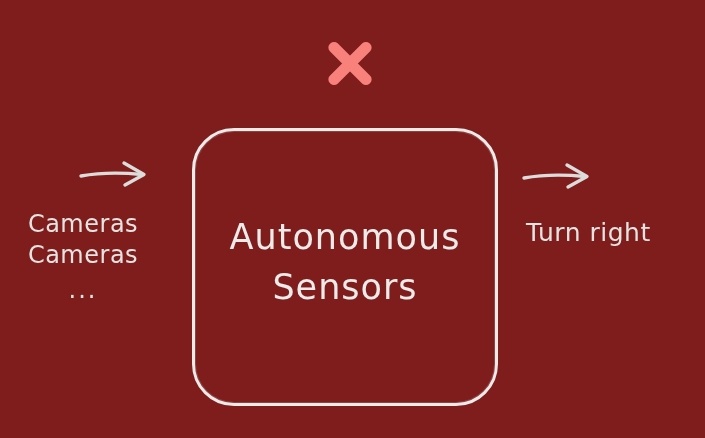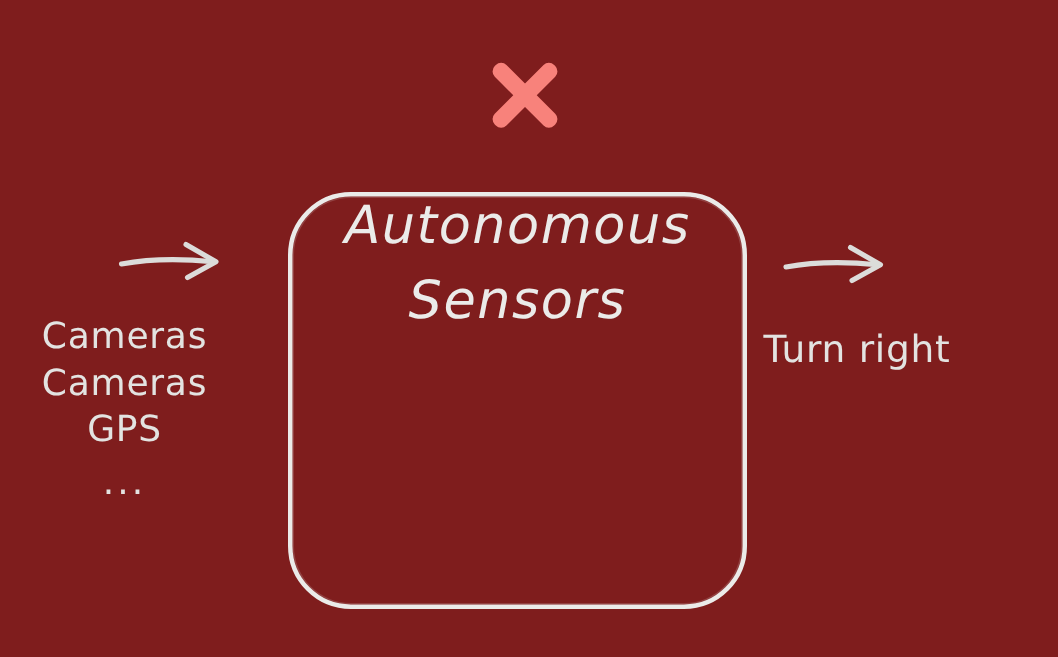--- a/index.html
+++ b/index.html
@@ -41,31 +41,31 @@
     letter-spacing: 0.5px; color: #e3e3e1;
   }
   .inputs .input-line:last-child { margin-top: 4px; letter-spacing: 2px; }
 
   
   .model-box {
     position: absolute; left: 192px; top: 128px;
     width: 306px; height: 278px;
     border: 3px solid #ebebe9; border-radius: 42px;
     box-shadow: inset 0 0 0 1px rgba(235,235,233,0.18);
-    display: flex; align-items: flex-start; justify-content: center; font-style: italic;
+    display: flex; align-items: center; justify-content: center;
   }
   .box-title {
     text-align: center; font-size: 35px; line-height: 50px;
     letter-spacing: 1px; color: #ebebe9;
     transform: translateY(-5px);
   }
 
   
   .output-label {
-    position: absolute; left: 509px; top: 218px;
+    position: absolute; left: 526px; top: 218px;
     font-size: 25px; letter-spacing: 0.5px; color: #e3e3e1;
     white-space: nowrap;
   }
 </style>
 </head>
 <body>
 
 <div class="stage">
 
   <div class="x-mark">
@@ -74,21 +74,20 @@
   </div>
 
   <svg class="arrow arrow-left" viewBox="0 0 78 36">
     <path d="M3 20 C 22 16.5, 44 16.5, 64 18.5"></path>
     <path d="M46 7 L66 18.5 L47 29"></path>
   </svg>
 
   <div class="inputs">
     <div class="input-line">Cameras</div>
     <div class="input-line">Cameras</div>
-    <div class="input-line">GPS</div>
     <div class="input-line">...</div>
   </div>
 
   <div class="model-box">
     <div class="box-title">
       <div>Autonomous</div>
       <div>Sensors</div>
     </div>
   </div>
 

